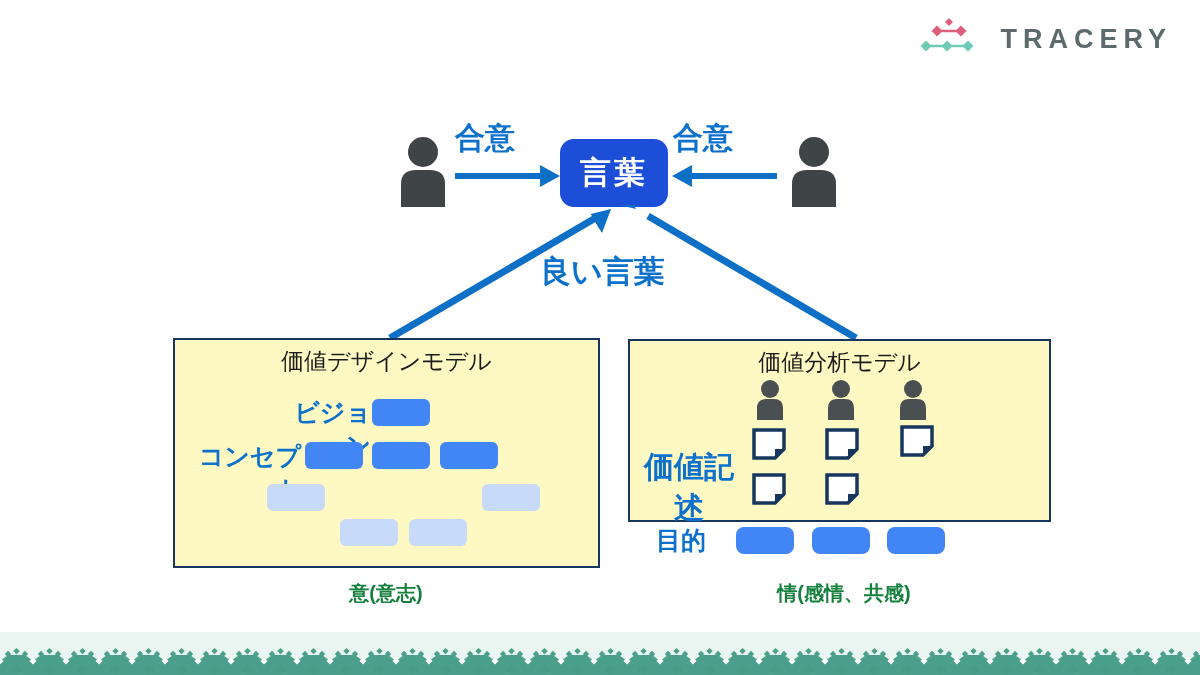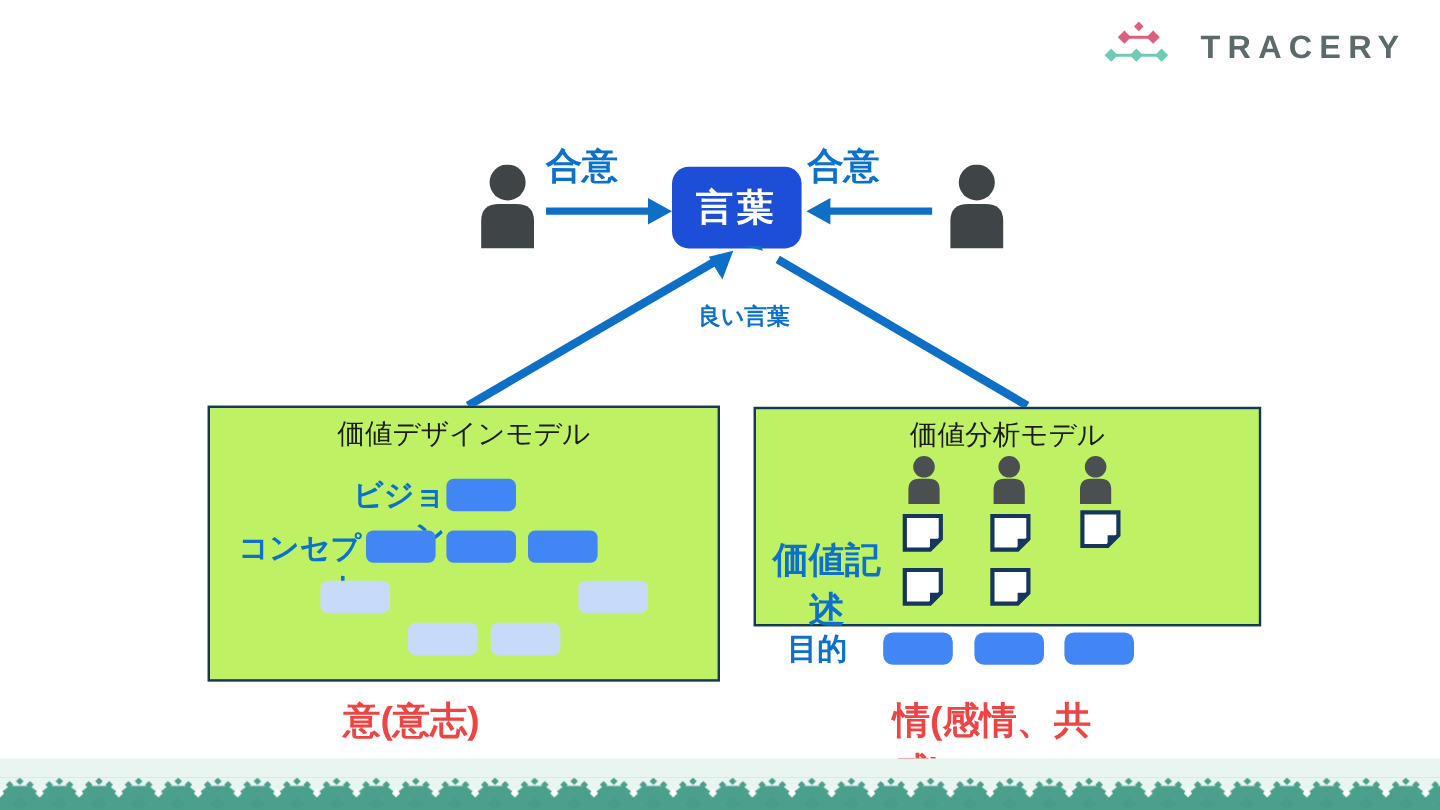--- a/index.html
+++ b/index.html
@@ -17,36 +17,36 @@
   .logo-text { font-size:27px; font-weight:bold; letter-spacing:6px; color:#5d6a6b; }
 
   
   .agree-label { width:100px; text-align:left; font-size:30px; font-weight:bold; color:#0d71cc; }
   .words-box {
     left:560px; top:139px; width:108px; height:68px;
     background:#1d4ed8; border-radius:14px;
     display:flex; align-items:center; justify-content:center;
     color:#ffffff; font-size:31px; font-weight:bold; letter-spacing:3px;
   }
-  .good-words { left:540px; top:251px; width:160px; text-align:center;
-    font-size:19px; font-weight:bold; color:#0d71cc; }
-
-  
-  .panel { background:#bef264; border:2px solid #17365d; }
+  .good-words { left:540px; top:251px; width:160px; 
+    font-size:31px; font-weight:bold; color:#0d71cc; }
+
+  
+  .panel { background:#fef9c3; border:2px solid #17365d; }
   .panel-title { position:absolute; top:6px; left:0; width:100%; text-align:center;
     font-size:23px; color:#1c1c1c; font-weight:500; }
   .blue-label { position:absolute; font-weight:bold; color:#0d71cc; }
   .block { position:absolute; width:58px; height:27px; background:#4285f4; border-radius:6px; }
   .block.light { background:#c8dafa; }
   .block.rounder { border-radius:8px; }
 
   .left-panel  { left:173px; top:338px; width:427px; height:230px; }
   .right-panel { left:628px; top:339px; width:423px; height:183px; }
 
-  .caption { font-size:31px; font-weight:bold; color:#ef4444; text-align:left; }
+  .caption { font-size:20px; font-weight:bold; color:#15803d; text-align:center; }
 
   
   .mint-strip { left:0; top:632px; width:1200px; height:43px; background:#e9f5f0; }
   .band-svg { left:0; top:648px; }
 </style>
 </head>
 <body>
 
 <div class="abs logo">
   <span>

